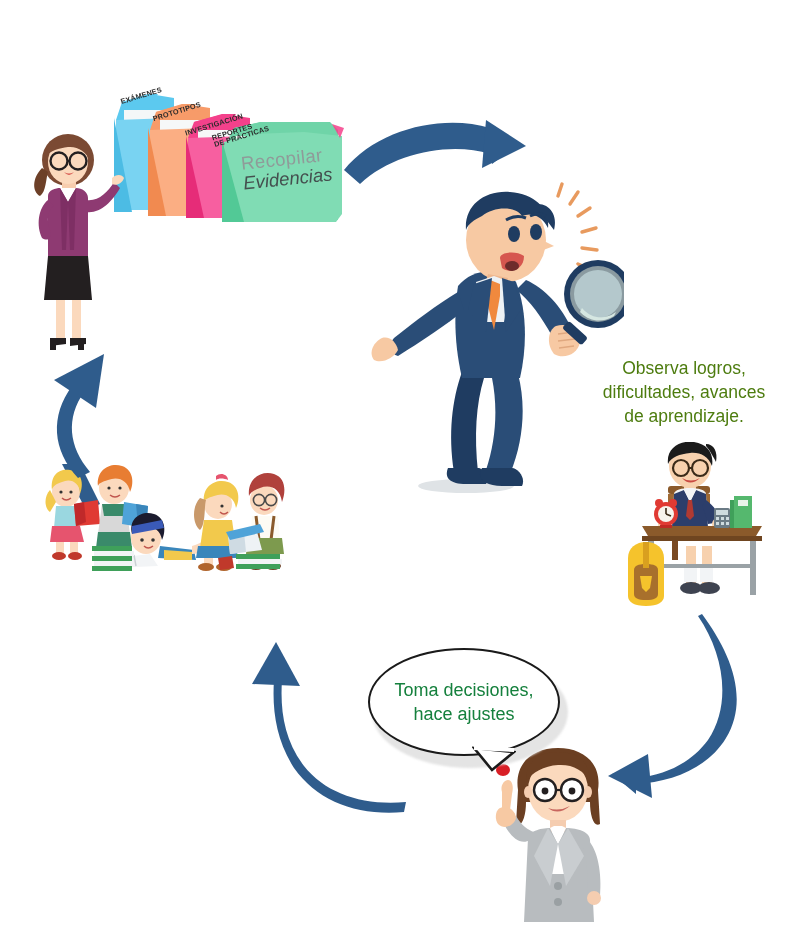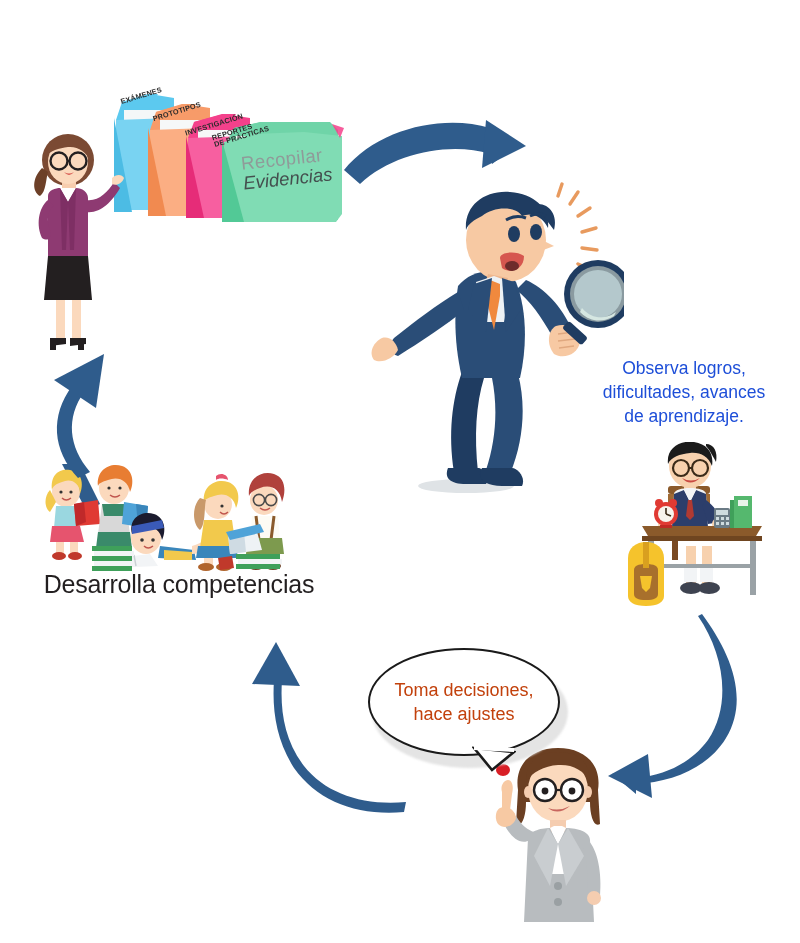--- a/index.html
+++ b/index.html
@@ -18,21 +18,21 @@
     overflow: hidden;
   }
   .abs { position: absolute; }
 
   
   .txt-observa {
     left: 586px; top: 356px; width: 196px;
     text-align: center;
     font-size: 17.5px;
     line-height: 1.38;
-    color: #1d4ed8;
+    color: #4d7c0f;
     white-space: pre-line;
   }
   .txt-desarrolla-title {
     left: 14px; top: 570px; width: 330px;
     text-align: center;
     font-size: 25px;
     color: #231f20;
     letter-spacing: -0.2px;
   }
   .txt-desarrolla-sub {
@@ -43,21 +43,21 @@
     color: #231f20;
     white-space: pre-line;
   }
   .txt-bubble {
     position: absolute;
     left: 0; top: 0; width: 100%; height: 100%;
     display: flex; align-items: center; justify-content: center;
     text-align: center;
     font-size: 18px;
     line-height: 1.34;
-    color: #c2410c;
+    color: #15803d;
     white-space: pre-line;
   }
 
   
   .bubble-wrap { left: 368px; top: 648px; width: 196px; height: 120px; }
   .bubble-shadow {
     position: absolute; left: 4px; top: 8px; width: 196px; height: 112px;
     background: #e4e4e4; border-radius: 50%;
     filter: blur(1px);
   }
@@ -497,20 +497,19 @@
     <path d="M186,70 L220,62 L224,70 L190,78 Z" fill="#4fa3d8"></path>
 
     <g>
       <rect x="196" y="92" width="44" height="5" fill="#3fa05a"></rect>
       <rect x="198" y="97" width="44" height="5" fill="#f2f4f6"></rect>
       <rect x="196" y="102" width="44" height="5" fill="#3fa05a"></rect>
     </g>
     <path d="M178,96 L192,94 L194,106 L180,108 Z" fill="#c0392b"></path>
   </svg>
 
-  <div class="abs txt-desarrolla-title">Desarrolla competencias</div>
 
   <svg class="abs" style="left:38px; top:328px;" width="92" height="156">
     <path d="M40,150 C14,122 12,88 34,58 L22,50 L62,30 L58,74 L46,64 C28,90 30,118 52,144 Z" fill="#2f5c8c"></path>
     <path d="M16,52 L66,26 L58,80 Z" fill="#2f5c8c"></path>
   </svg>
 
 </div>
 
 </body></html>

